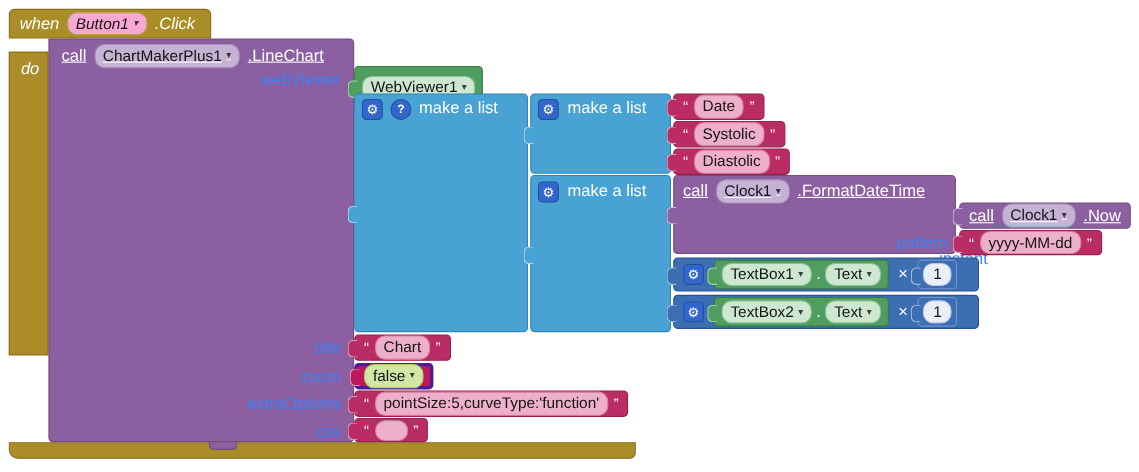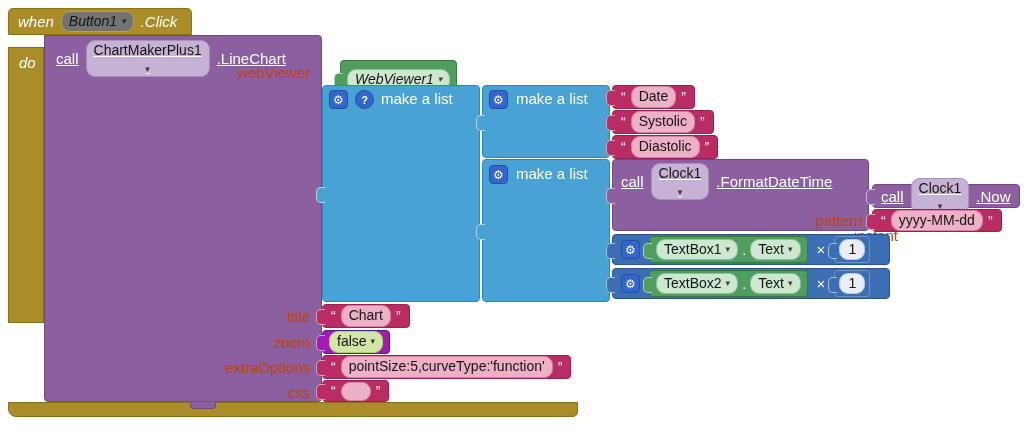--- a/index.html
+++ b/index.html
@@ -8,44 +8,44 @@
   .blk{position:absolute;box-sizing:border-box;display:flex;align-items:center;
        white-space:nowrap;color:#fff;font-size:15px;border-radius:4px;}
   .nblk{position:relative;box-sizing:border-box;display:inline-flex;align-items:center;
         white-space:nowrap;color:#fff;font-size:15px;border-radius:4px;}
   .gold   {background:#AA8C28;border:1px solid #8a7018;font-style:italic;}
   .purple {background:#8C5FA0;border:1px solid #73497f;text-decoration:underline;}
   .blue   {background:#49A2D4;border:1px solid #2f86bc;}
   .magenta{background:#BA2D64;border:1px solid #97204e;}
   .math   {background:#3C6EB4;border:1px solid #2a548f;}
   .green  {background:#4F9E5F;border:1px solid #39793f;}
-  .logic  {background:#a21caf;border:1px solid #4c1d95;}
+  .logic  {background:#be185d;border:3px solid #4c1d95;}
 
   .field{display:inline-flex;align-items:center;gap:4px;border-radius:9px;
          padding:1px 7px;color:#141414;font-size:14px;line-height:1.25;}
-  .f-gold  {background:#737373;border:1px solid #b5a053;}
-  .f-purple{background:#C6B2D4;border:1px solid #a98fbc;flex-direction:column;}
+  .f-gold  {background:#f9a8d4;border:1px solid #b5a053;}
+  .f-purple{background:#C6B2D4;border:1px solid #a98fbc;}
   .f-green {background:#CDE7D0;border:1px solid #8cc29a;}
   .f-pink  {background:#EEB0C9;border:1px solid #d981a5;}
   .f-num   {background:#E9EEF9;border:1px solid #b9c8e4;min-width:10px;justify-content:center;}
   .f-logic {background:#D2E6A6;border:1px solid #b0cf74;}
   .caret{font-size:9px;opacity:.8;}
   .q{font-size:14px;opacity:.95;}
 
   .gear{width:17px;height:17px;border-radius:4px;background:#3366CC;border:1px solid #234f9e;
         color:#fff;display:inline-flex;align-items:center;justify-content:center;font-size:12px;flex:0 0 auto;}
   .help{width:17px;height:17px;border-radius:50%;background:#3366CC;border:1px solid #234f9e;
         color:#fff;display:inline-flex;align-items:center;justify-content:center;
         font-size:11px;font-weight:bold;flex:0 0 auto;}
 
   .plug::before{content:"";position:absolute;left:-7px;top:50%;margin-top:-7px;width:8px;height:14px;
         background:inherit;border:1px solid rgba(255,255,255,.55);border-right:none;
         border-radius:5px 0 0 5px;}
   .plabel{position:absolute;box-sizing:border-box;display:flex;align-items:center;
-        justify-content:flex-end;color:#c2410c;font-size:15px;height:24px;
+        justify-content:flex-end;color:#3b82f6;font-size:15px;height:24px;
         font-family:"Liberation Sans",sans-serif;}
   .hdrrow{display:flex;align-items:center;gap:7px;}
 </style>
 </head>
 <body>
 
 <div class="canvas">
 
   <div class="blk gold" style="left:8px;top:8px;width:184px;height:27px;border-radius:5px 5px 0 0;padding:0 9px;gap:7px;">
     <span>when</span>
@@ -71,21 +71,21 @@
       <span>.LineChart</span>
     </span>
   </div>
 
   <div class="plabel" style="left:44px;top:60px;width:266px;">webViewer</div>
   <div class="plabel" style="left:44px;top:304px;width:266px;">title</div>
   <div class="plabel" style="left:44px;top:330px;width:266px;text-align:center;">zoom</div>
   <div class="plabel" style="left:44px;top:355px;width:266px;">extraOptions</div>
   <div class="plabel" style="left:44px;top:380px;width:266px;">css</div>
 
-  <div class="blk green plug" style="left:340px;top:60px;height:40px;padding:2px 6px;font-style:italic;">
+  <div class="blk green plug" style="left:322px;top:60px;height:40px;padding:2px 6px;">
     <span class="field f-green">
       <span>WebViewer1</span>
       <span class="caret">▾</span>
     </span>
   </div>
 
   <div class="blk blue plug" style="left:322px;top:85px;width:158px;height:217px;align-items:flex-start;padding:4px 6px;gap:7px;">
     <span class="gear">⚙</span>
     <span class="help">?</span>
     <span>make a list</span>

